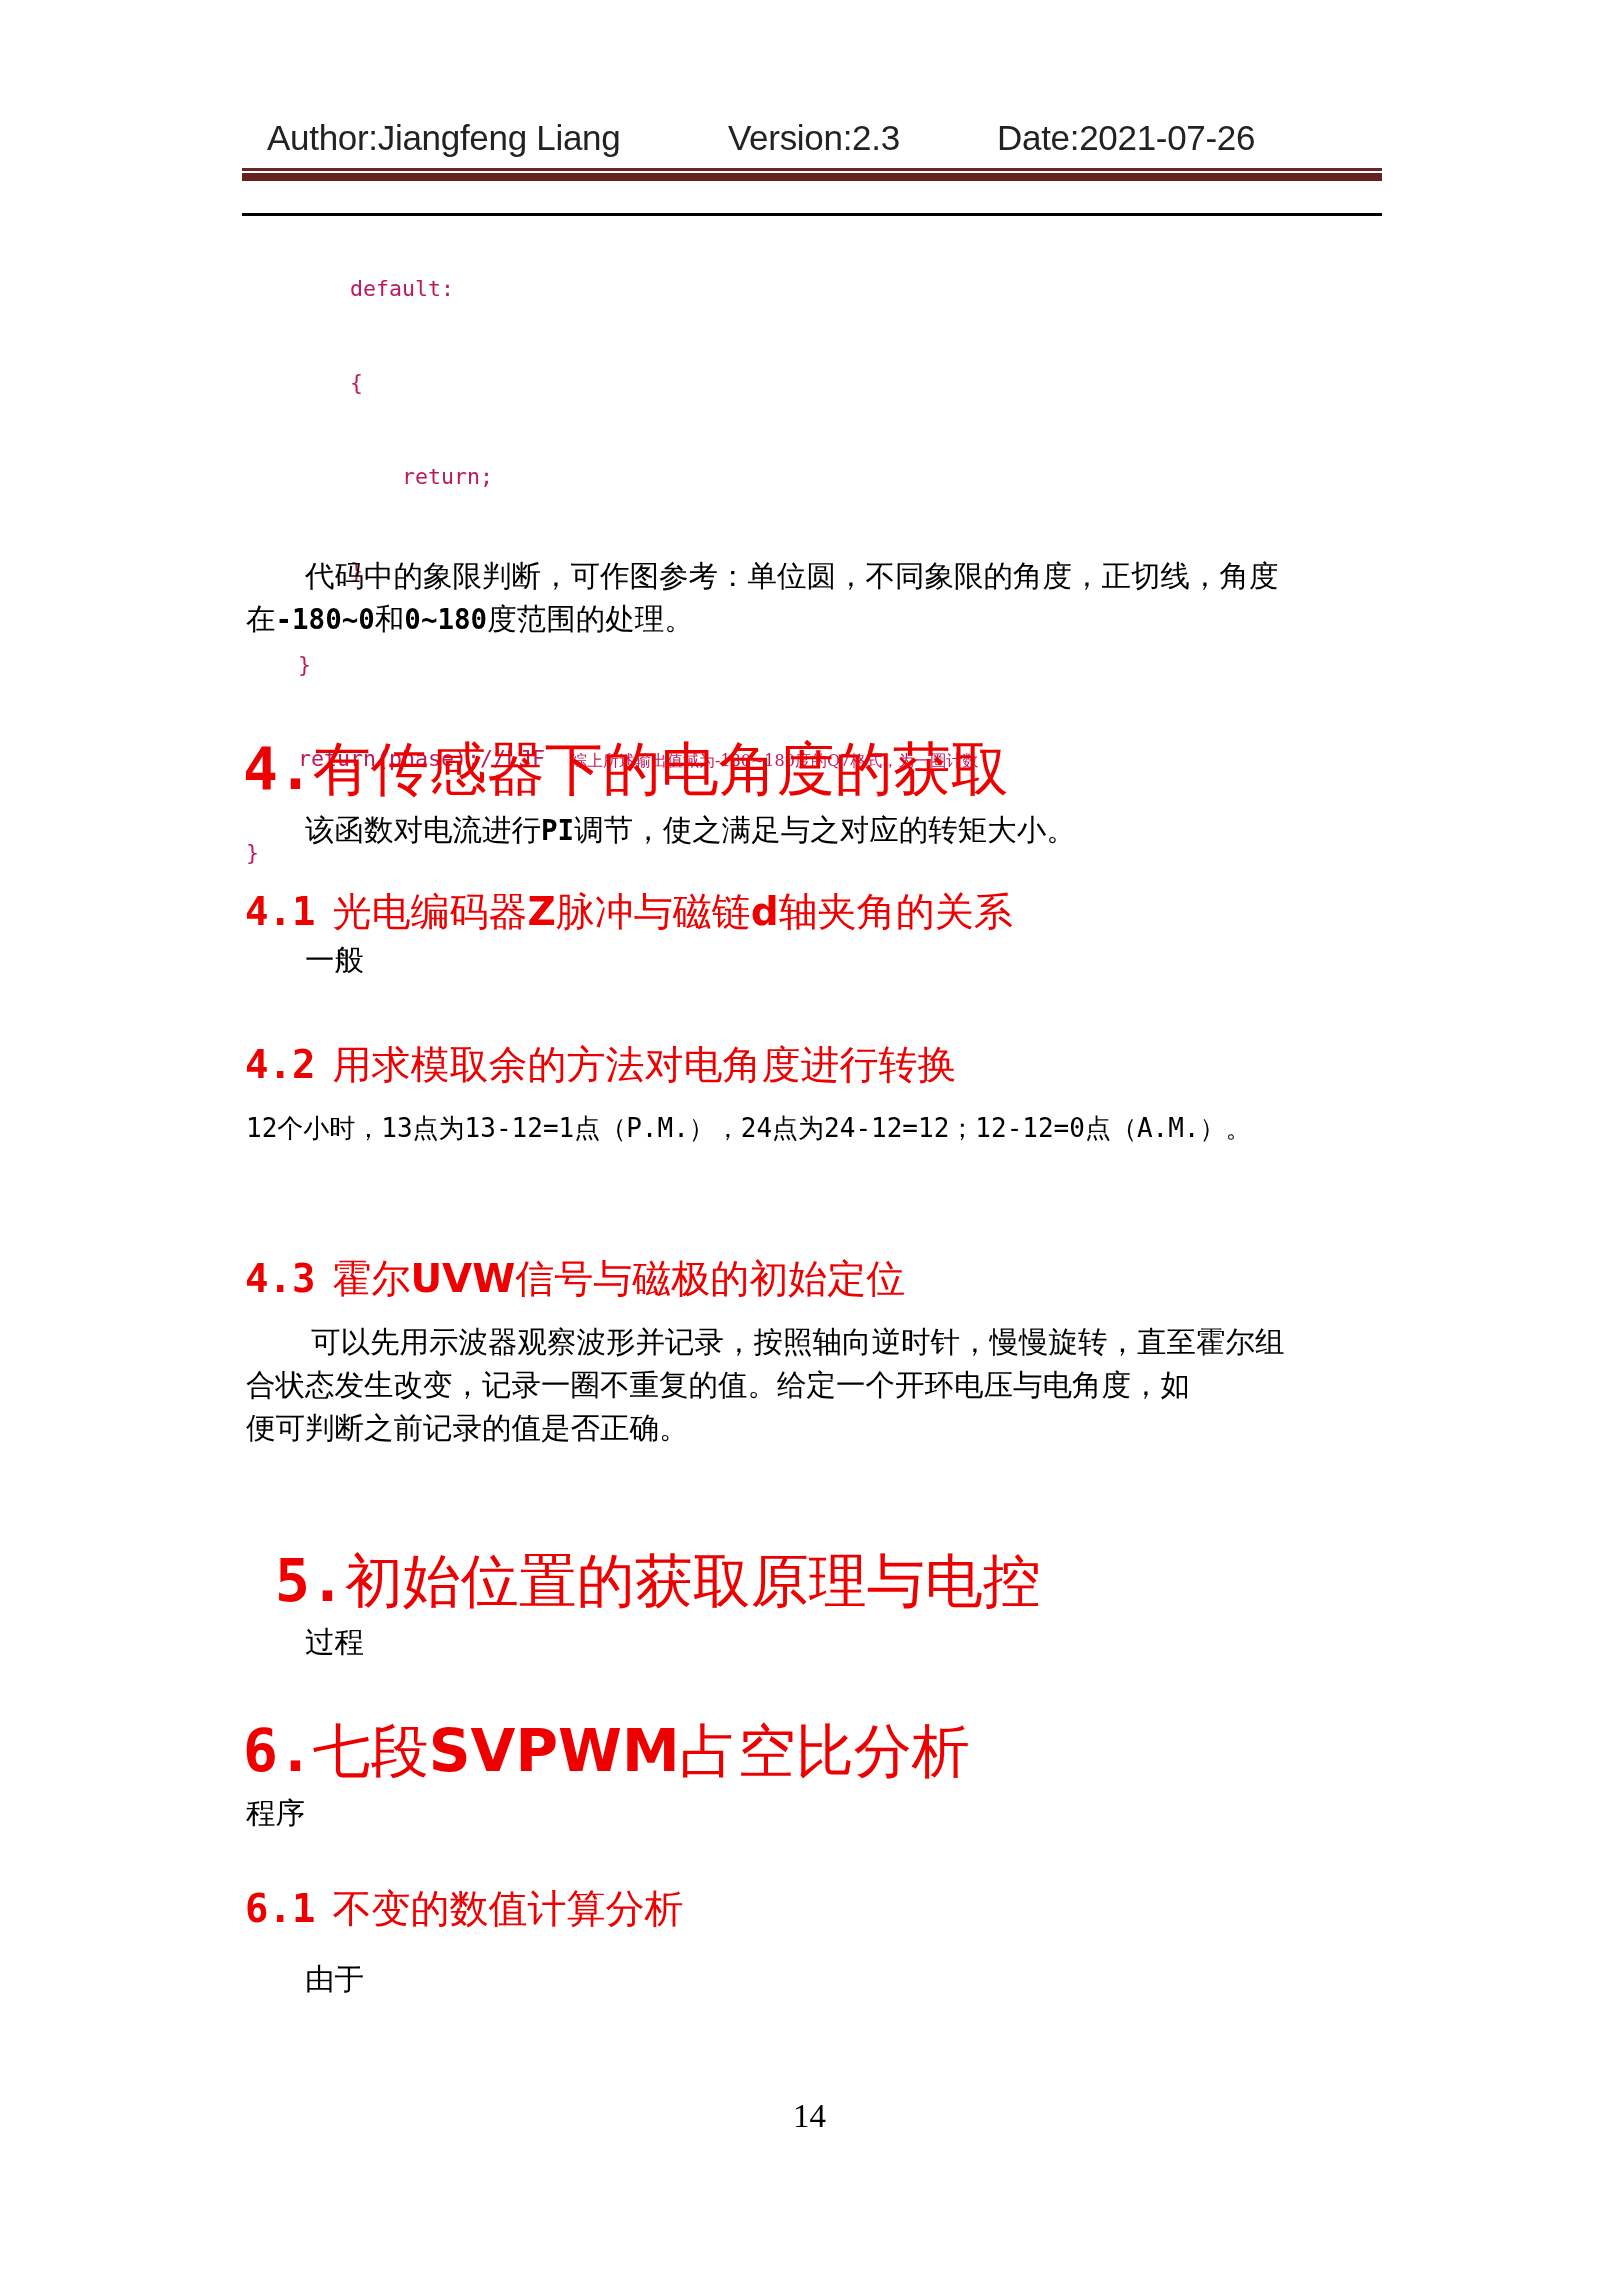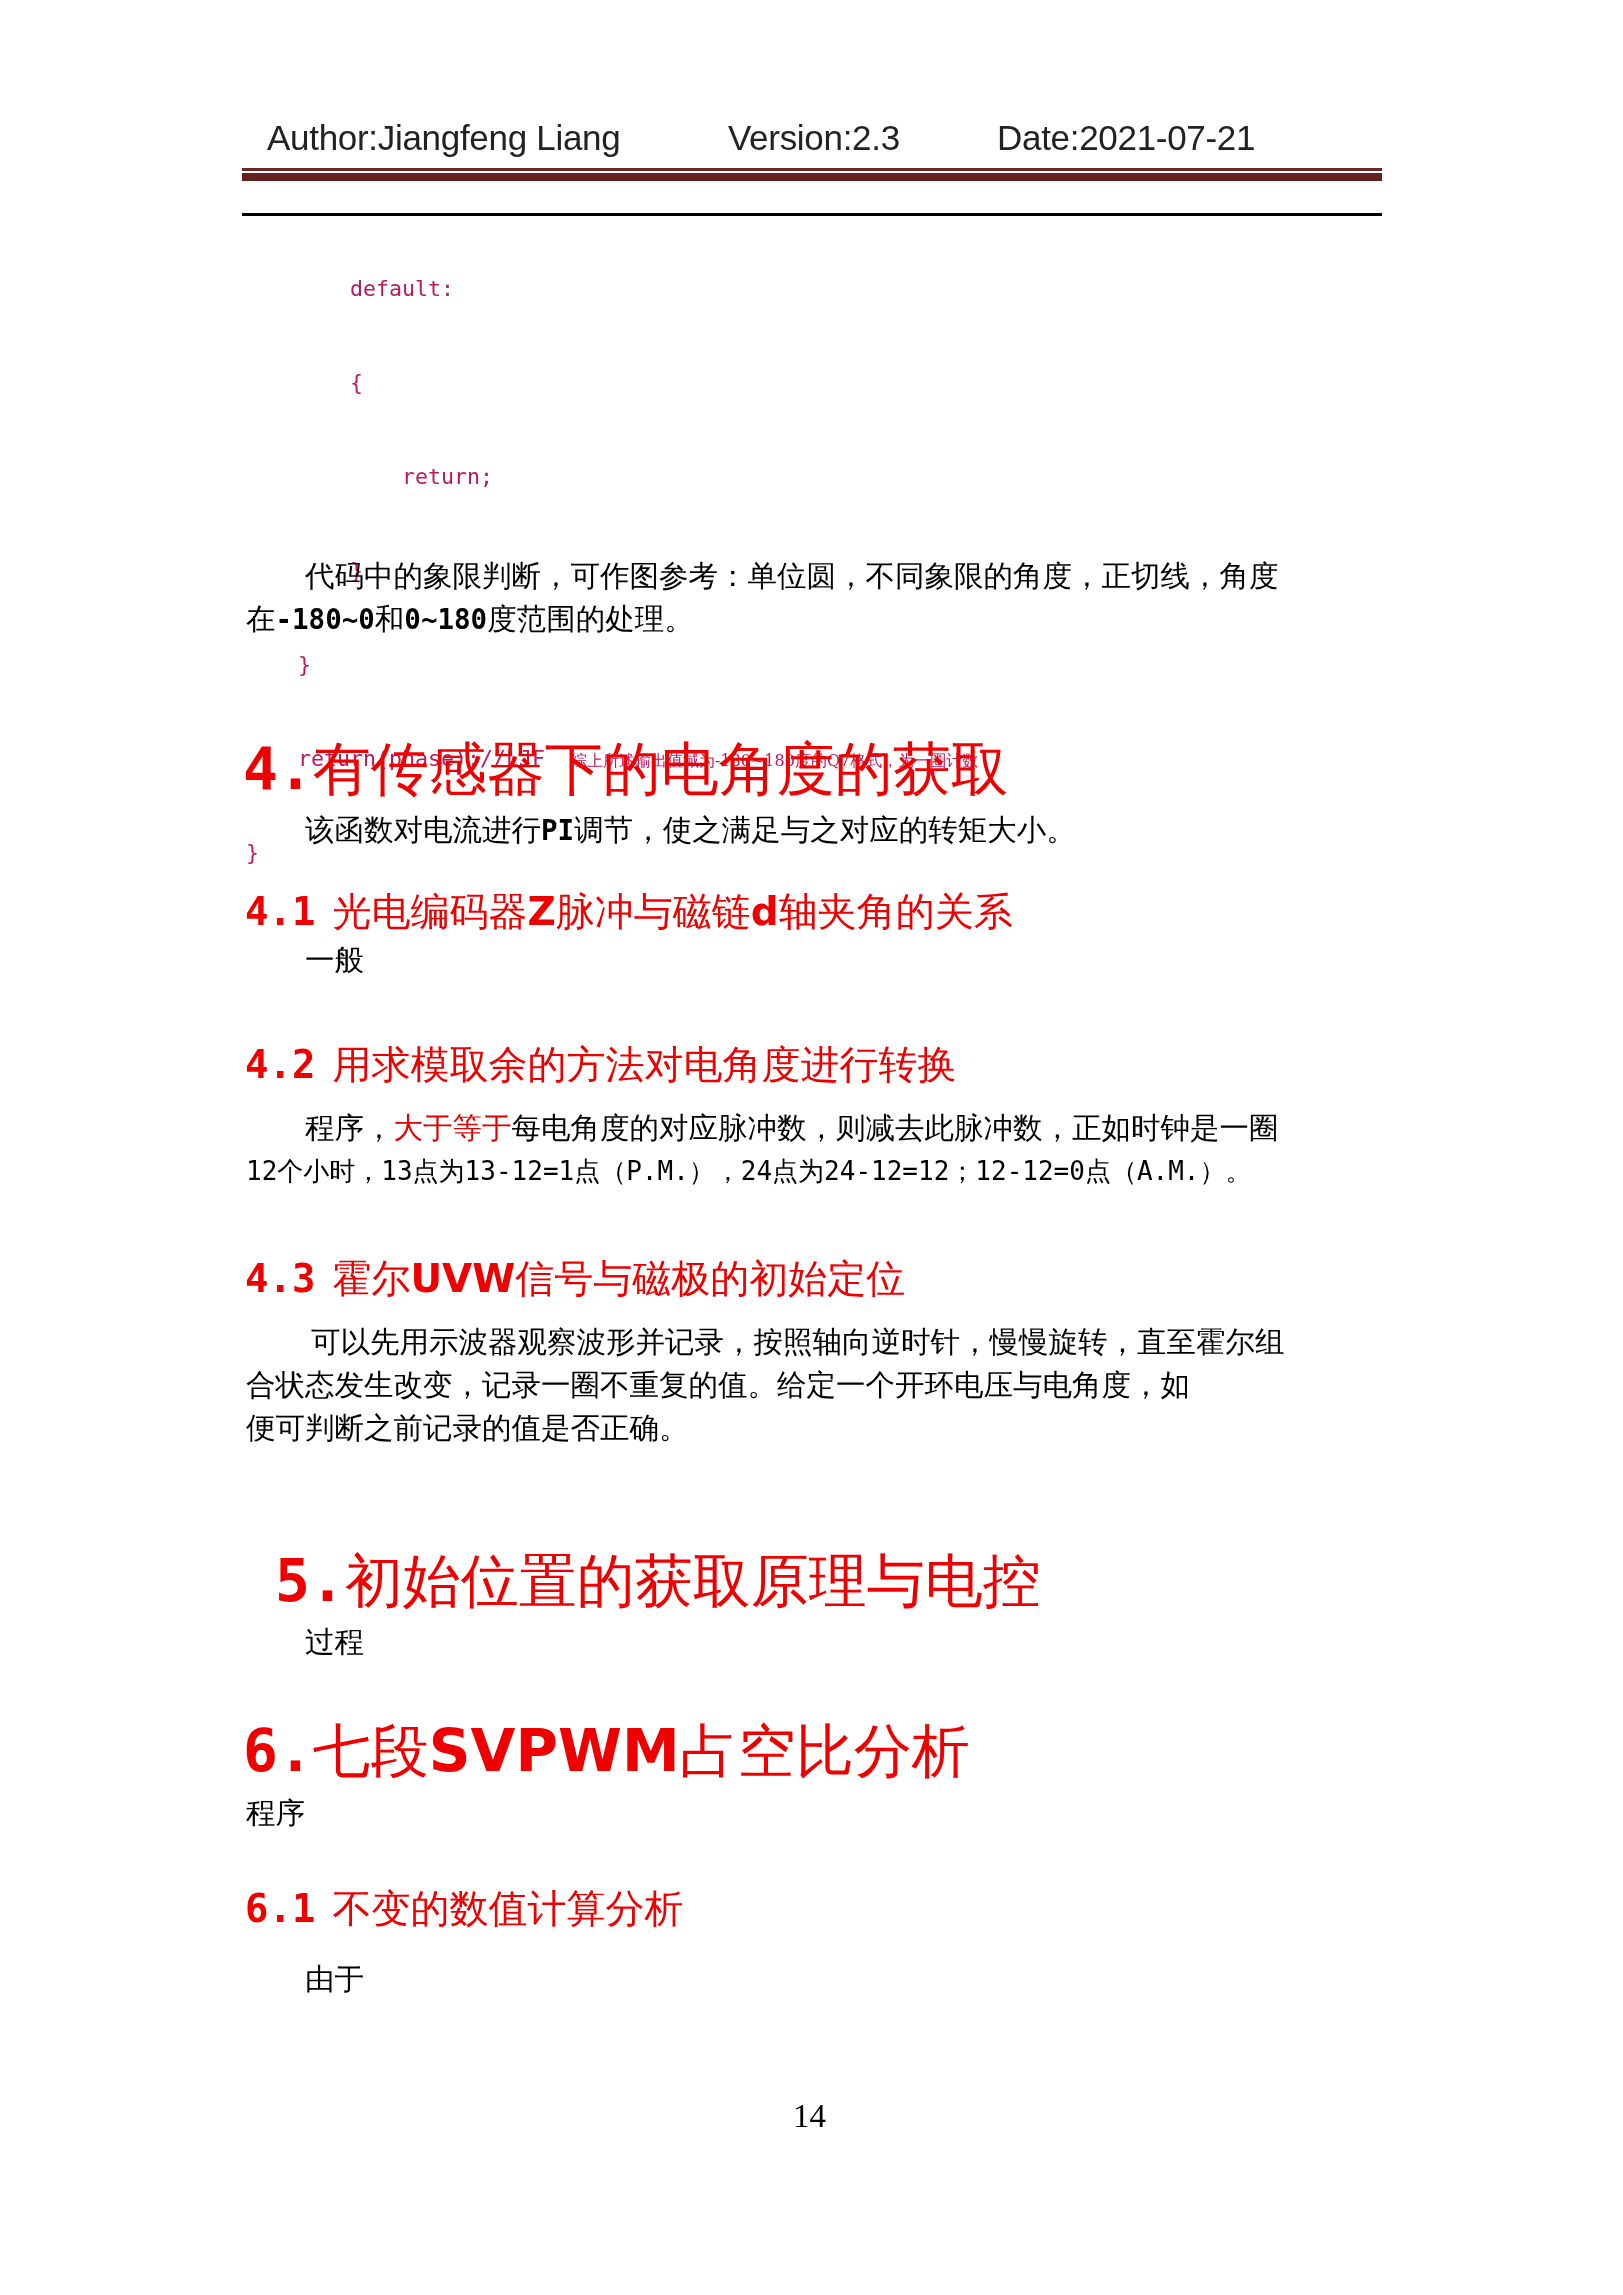--- a/index.html
+++ b/index.html
@@ -25,21 +25,21 @@
   .h2 .bold-latin, .h1 .bold-latin { font-family: "DejaVu Sans", sans-serif; font-weight: bold; }
 
   .pagenum { font-family: "Liberation Serif", serif; font-size: 33px; color: #000; left: 793px; top: 2098px; }
 </style>
 </head>
 <body>
 
 <div class="abs hdr">
   <span style="left:0">Author:Jiangfeng Liang</span>
   <span style="left:461px">Version:2.3</span>
-  <span style="left:730px">Date:2021-07-21</span>
+  <span style="left:730px">Date:2021-07-26</span>
 </div>
 <div class="abs rule-thin"></div>
 <div class="abs rule-thick"></div>
 <div class="abs rule-black"></div>
 
 <div class="abs code" style="left:246px; top:224px;">
   <div style="height:42px">        default:</div>
   <div style="height:42px">        {</div>
   <div style="height:42px">            return;</div>
   <div style="height:42px">        }</div>
@@ -62,21 +62,20 @@
 
 <div class="abs h2" style="left:245px; top:888px;text-align:right;">
   <span class="num">4.1</span><span>光电编码器</span><span class="bold-latin">Z</span><span>脉冲与磁链</span><span class="bold-latin">d</span><span>轴夹角的关系</span>
 </div>
 <div class="abs body-text" style="left:305px; top:939px;">一般</div>
 
 <div class="abs h2" style="left:245px; top:1041px;">
   <span class="num">4.2</span><span>用求模取余的方法对电角度进行转换</span>
 </div>
 <div class="abs body-text" style="left:246px; top:1107px;">
-  <div style="padding-left:59px"><span>程序，</span><span class="red-inline">大于等于</span><span>每电角度的对应脉冲数，则减去此脉冲数，正如时钟是一圈</span></div>
   <div class="mono" style="font-weight:normal; font-family:'DejaVu Sans Mono', monospace; font-size:26px;">12个小时，13点为13-12=1点（P.M.），24点为24-12=12；12-12=0点（A.M.）。</div>
 </div>
 
 <div class="abs h2" style="left:245px; top:1255px;">
   <span class="num">4.3</span><span>霍尔</span><span class="bold-latin">UVW</span><span>信号与磁极的初始定位</span>
 </div>
 <div class="abs body-text" style="left:246px; top:1321px;">
   <div style="padding-left:65px">可以先用示波器观察波形并记录，按照轴向逆时针，慢慢旋转，直至霍尔组</div>
   <div>合状态发生改变，记录一圈不重复的值。给定一个开环电压与电角度，如</div>
   <div>便可判断之前记录的值是否正确。</div>

